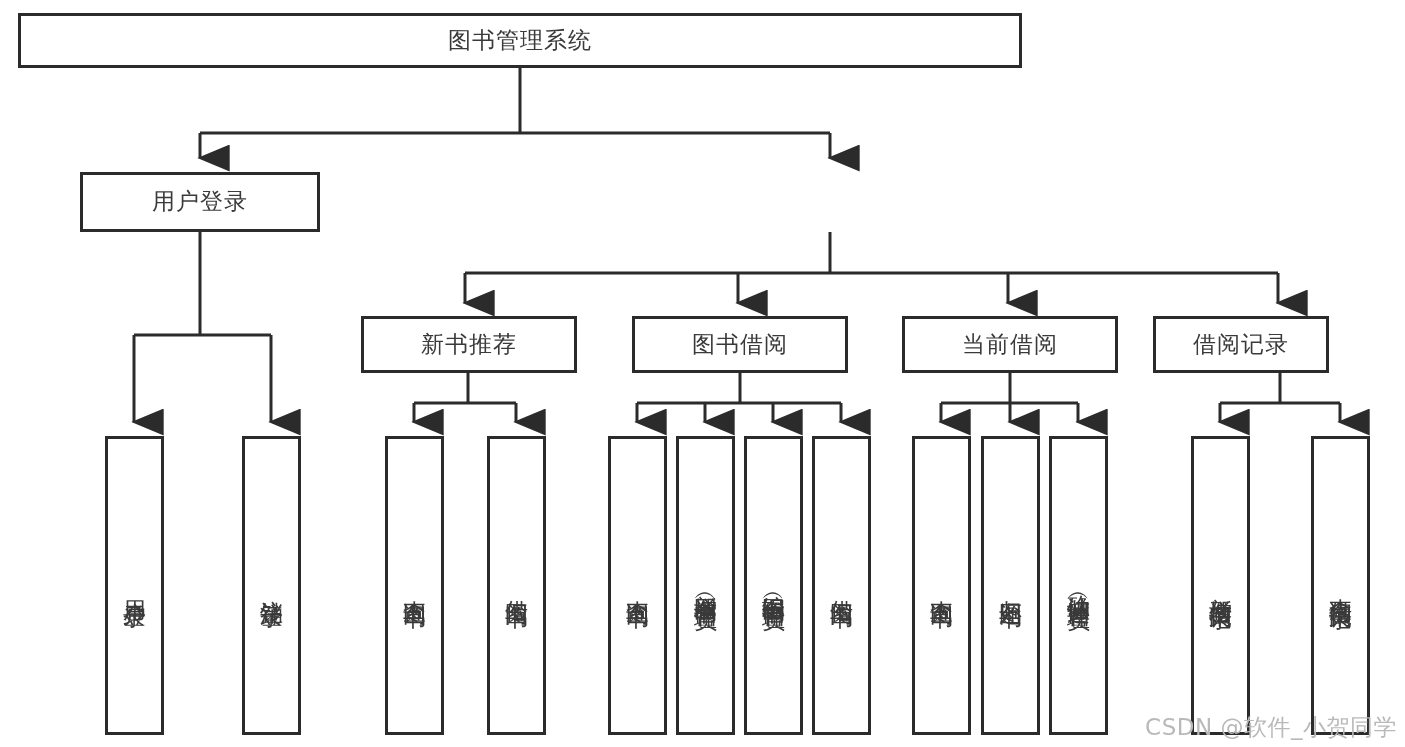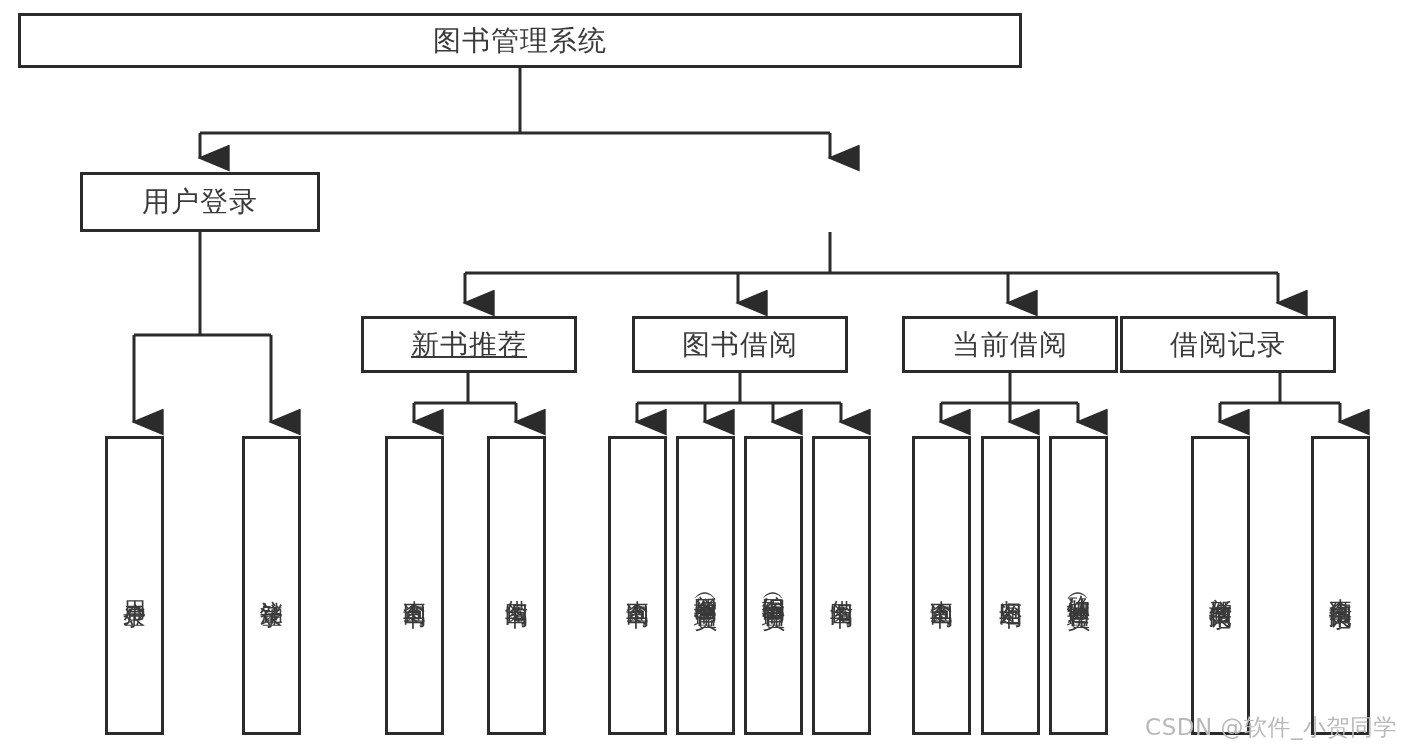--- a/index.html
+++ b/index.html
@@ -24,21 +24,21 @@
     position:absolute;
     box-sizing:border-box;
     background:#ffffff;
     border:3px solid #2b2b2b;
     display:flex;
     align-items:center;
     justify-content:center;
     color:#3a3a3a;
   }
   .node.horiz{
-    font-size:28px;
+    font-size:23px;
     letter-spacing:1px;
     line-height:1.2;
     align-items:center;
   }
   .node.vert{
     writing-mode:vertical-rl;
     text-orientation:upright;
     font-size:23px;
     line-height:1.25;
     letter-spacing:2px;
@@ -120,30 +120,30 @@
   </svg>
 
   <div class="node horiz" style="left:18px;top:13px;width:1004px;height:55px;">
     <span>图书管理系统</span>
   </div>
 
   <div class="node horiz" style="left:80px;top:172px;width:240px;height:60px;">
     <span>用户登录</span>
   </div>
 
-  <div class="node horiz" style="left:361px;top:316px;width:216px;height:57px;text-decoration:underline;">
+  <div class="node horiz" style="left:361px;top:316px;width:216px;height:57px;">
     <span>新书推荐</span>
   </div>
   <div class="node horiz" style="left:902px;top:316px;width:216px;height:57px;">
     <span>当前借阅</span>
   </div>
   <div class="node horiz" style="left:632px;top:316px;width:216px;height:57px;">
     <span>图书借阅</span>
   </div>
-  <div class="node horiz" style="left:1120px;top:316px;width:216px;height:57px;">
+  <div class="node horiz" style="left:1153px;top:316px;width:176px;height:57px;">
     <span>借阅记录</span>
   </div>
 
   <div class="node vert" style="left:105px;top:436px;width:59px;height:299px;">
     <span class="vtext">用户登录</span>
   </div>
   <div class="node vert" style="left:242px;top:436px;width:59px;height:299px;">
     <span class="vtext">注销登录</span>
   </div>
 

